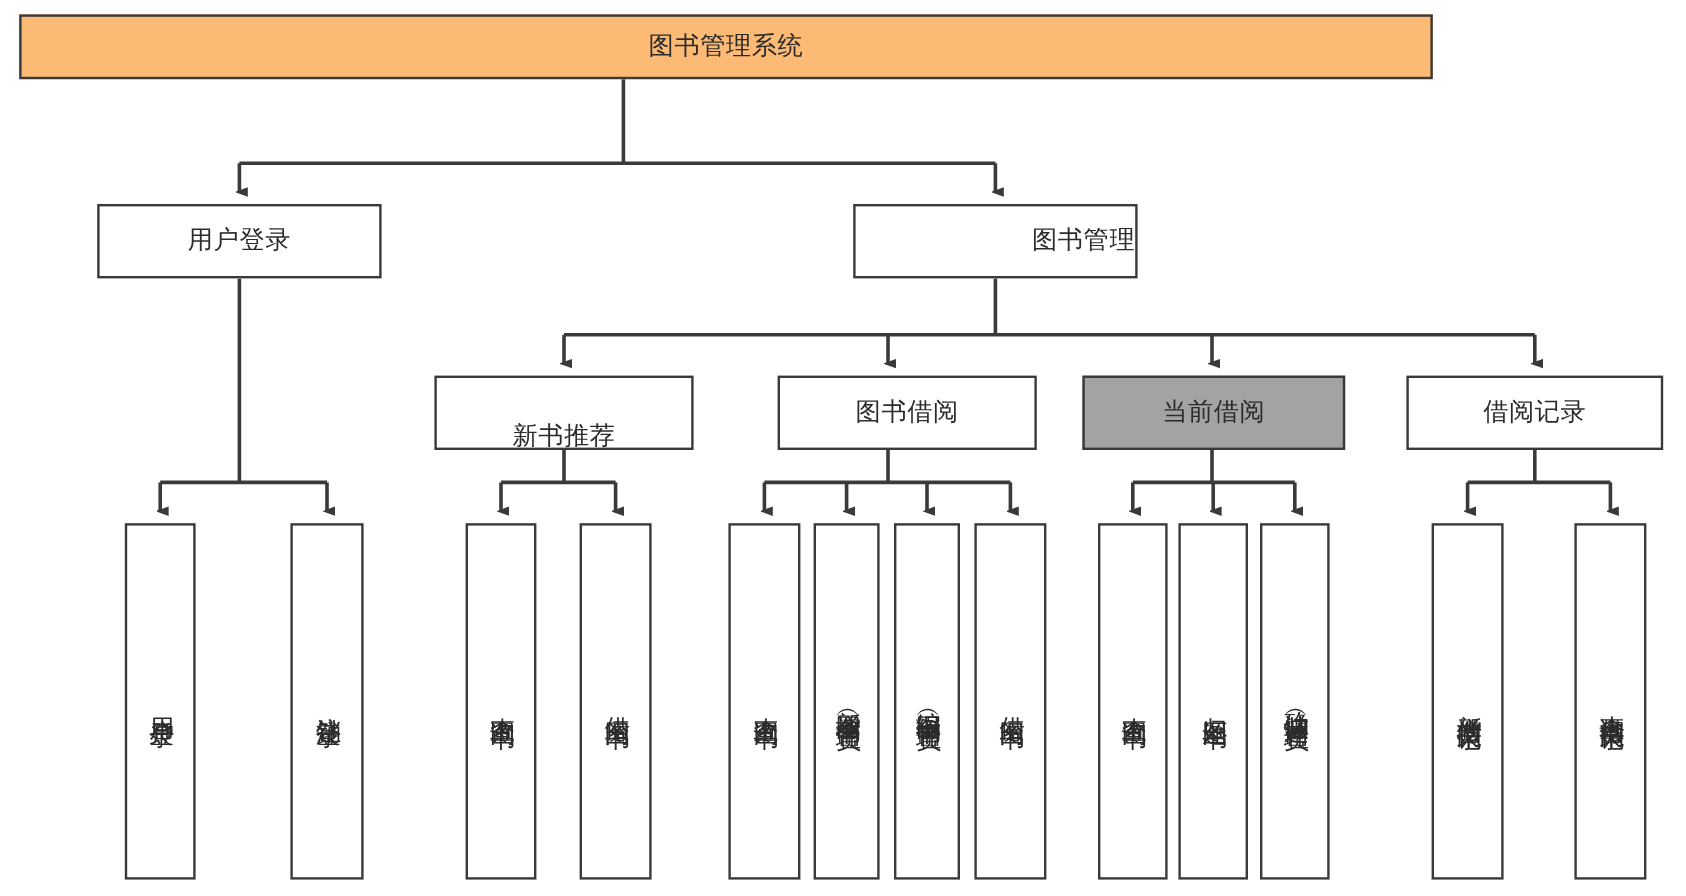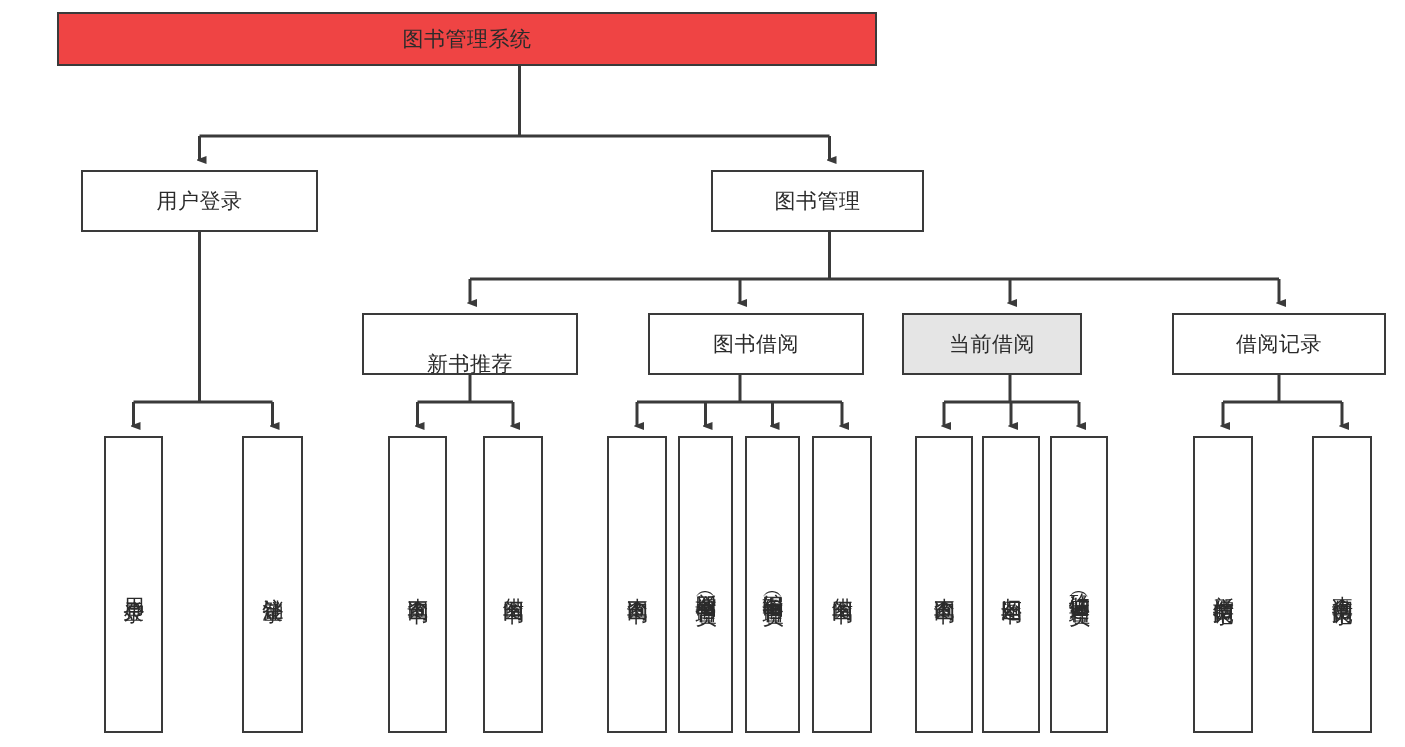--- a/index.html
+++ b/index.html
@@ -105,36 +105,36 @@
         <path d="M944,402 L944,426" stroke="#3a3a3a" stroke-width="3" fill="none" marker-end="url(#arrowhead)"></path>
         <path d="M1011,402 L1011,426" stroke="#3a3a3a" stroke-width="3" fill="none" marker-end="url(#arrowhead)"></path>
         <path d="M1079,402 L1079,426" stroke="#3a3a3a" stroke-width="3" fill="none" marker-end="url(#arrowhead)"></path>
         <path d="M1279,375 L1279,402" stroke="#3a3a3a" stroke-width="3" fill="none"></path>
         <path d="M1223,402 L1342,402" stroke="#3a3a3a" stroke-width="3" fill="none"></path>
         <path d="M1223,402 L1223,426" stroke="#3a3a3a" stroke-width="3" fill="none" marker-end="url(#arrowhead)"></path>
         <path d="M1342,402 L1342,426" stroke="#3a3a3a" stroke-width="3" fill="none" marker-end="url(#arrowhead)"></path>
       </g>
   </svg>
   <div id="node-layer">
-      <div class="node-box" style="left: 16px; top: 12px; width: 820px; height: 54px; border-color: rgb(58, 58, 58); background: #ef4444; margin-left: 41px;">
+      <div class="node-box" style="left: 16px; top: 12px; width: 1178px; height: 54px; border-color: rgb(58, 58, 58); background: #fdba74;">
         <span class="node-label" style="color: rgb(43, 43, 43);">图书管理系统</span>
       </div>
       <div class="node-box" style="left: 81px; top: 170px; width: 237px; height: 62px; border-color: rgb(58, 58, 58); background: rgb(255, 255, 255);">
         <span class="node-label" style="color: rgb(43, 43, 43);">用户登录</span>
       </div>
-      <div class="node-box" style="left: 711px; top: 170px; width: 213px; height: 62px; border-color: rgb(58, 58, 58); background: rgb(255, 255, 255);">
+      <div class="node-box" style="left: 711px; top: 170px; width: 237px; height: 62px; border-color: rgb(58, 58, 58); background: rgb(255, 255, 255); justify-content: flex-end;">
         <span class="node-label" style="color: rgb(43, 43, 43);">图书管理</span>
       </div>
       <div class="node-box" style="left: 362px; top: 313px; width: 216px; height: 62px; border-color: rgb(58, 58, 58); background: rgb(255, 255, 255);">
         <span class="node-label" style="color: rgb(43, 43, 43); margin-top: 41px;">新书推荐</span>
       </div>
       <div class="node-box" style="left: 632px; top: 313px; width: 216px; height: 62px; border-color: rgb(58, 58, 58); background: rgb(255, 255, 255); margin-left: 16px;">
         <span class="node-label" style="color: rgb(43, 43, 43);">图书借阅</span>
       </div>
-      <div class="node-box" style="left: 902px; top: 313px; width: 180px; height: 62px; border-color: rgb(58, 58, 58); background: #e5e5e5;">
+      <div class="node-box" style="left: 902px; top: 313px; width: 219px; height: 62px; border-color: rgb(58, 58, 58); background: #a3a3a3;">
         <span class="node-label" style="color: rgb(43, 43, 43);">当前借阅</span>
       </div>
       <div class="node-box" style="left: 1172px; top: 313px; width: 214px; height: 62px; border-color: rgb(58, 58, 58); background: rgb(255, 255, 255);">
         <span class="node-label" style="color: rgb(43, 43, 43);">借阅记录</span>
       </div>
       <div class="node-box vertical" style="left: 104px; top: 436px; width: 59px; height: 297px; border-color: rgb(58, 58, 58); background: rgb(255, 255, 255);">
         <span class="node-label" style="color: rgb(43, 43, 43);">用户登录</span>
       </div>
       <div class="node-box vertical" style="left: 242px; top: 436px; width: 61px; height: 297px; border-color: rgb(58, 58, 58); background: rgb(255, 255, 255);">
         <span class="node-label" style="color: rgb(43, 43, 43);">注销登录</span>

